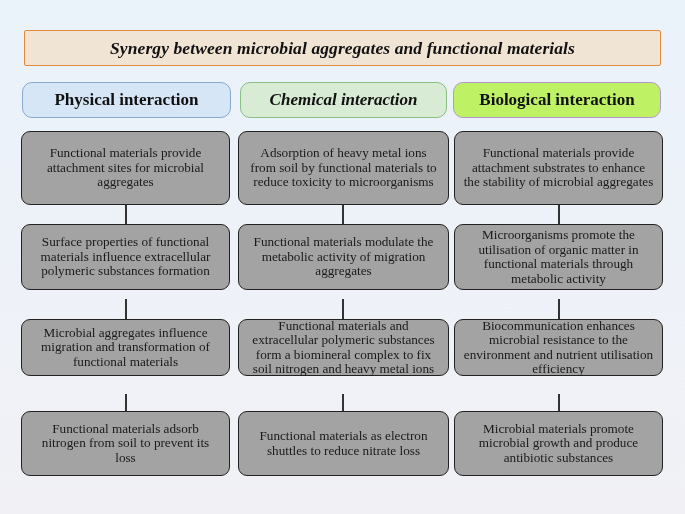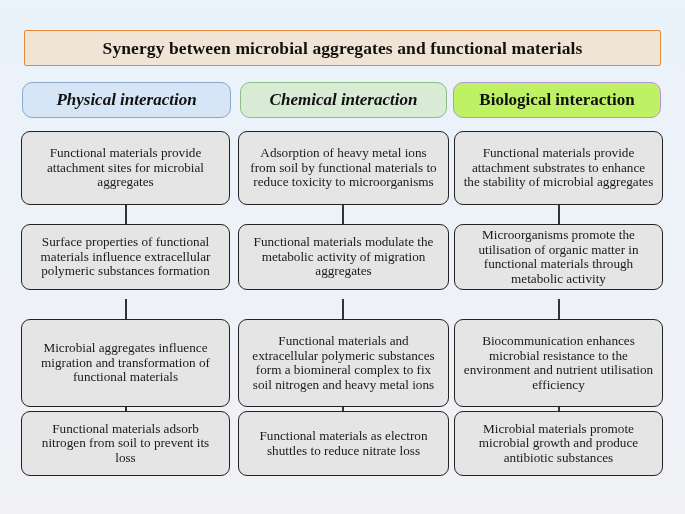--- a/index.html
+++ b/index.html
@@ -6,42 +6,42 @@
   body {
     width: 685px; height: 514px; overflow: hidden;
     background: linear-gradient(180deg, #eaf2fa 0%, #eef2f8 55%, #f1f1f5 100%);
     font-family: "Liberation Serif", "DejaVu Serif", serif;
     position: relative;
   }
   .title-box {
     position: absolute; left: 24px; top: 30px; width: 635px; height: 34px;
     background: #f0e4d4; border: 1.5px solid #e48a3a; border-radius: 2px;
     display: flex; align-items: center; justify-content: center;
-    font-weight: bold; font-size: 17.5px; color: #111; letter-spacing: 0.1px;
+    font-weight: bold; font-size: 17.5px; color: #111; letter-spacing: 0.1px; font-style: italic;
   }
   .hdr {
     position: absolute; top: 82px; height: 34px;
     border-radius: 10px; display: flex; align-items: center; justify-content: center;
     font-weight: bold; font-size: 17px; color: #111;
   }
-  .hdr.phys { left: 22px; width: 207px; background: #d6e6f7; border: 1.5px solid #8aa8cc; font-style: italic; }
+  .hdr.phys { left: 22px; width: 207px; background: #d6e6f7; border: 1.5px solid #8aa8cc; }
   .hdr.chem { left: 240px; width: 205px; background: #d8ebd4; border: 1.5px solid #8cbd82; font-style: italic; }
   .hdr.bio  { left: 453px; width: 206px; background: #bef264; border: 1.5px solid #b497d0; }
   .box {
-    position: absolute; background: #e5e5e5; border: 1.5px solid #222; border-radius: 9px;
+    position: absolute; background: #a3a3a3; border: 1.5px solid #222; border-radius: 9px;
     display: flex; align-items: center; justify-content: center; text-align: center;
     font-size: 13.2px; line-height: 14.5px; color: #1a1a1a; box-sizing: border-box;
     padding: 0 8px;
   }
   .c1 { left: 21px; width: 209px; }
   .c2 { left: 238px; width: 211px; }
   .c3 { left: 454px; width: 209px; text-align: center; }
   .r1 { top: 131px; height: 74px; }
   .r2 { top: 224px; height: 66px; }
-  .r3 { top: 319px; height: 88px; }
+  .r3 { top: 319px; height: 57px; }
   .r4 { top: 411px; height: 65px; }
   .conn { position: absolute; width: 1.5px; background: #333; }
 </style>
 </head>
 <body>
 
 <div class="title-box">Synergy between microbial aggregates and functional materials</div>
 
 <div class="hdr phys">Physical interaction</div>
 <div class="hdr chem">Chemical interaction</div>

